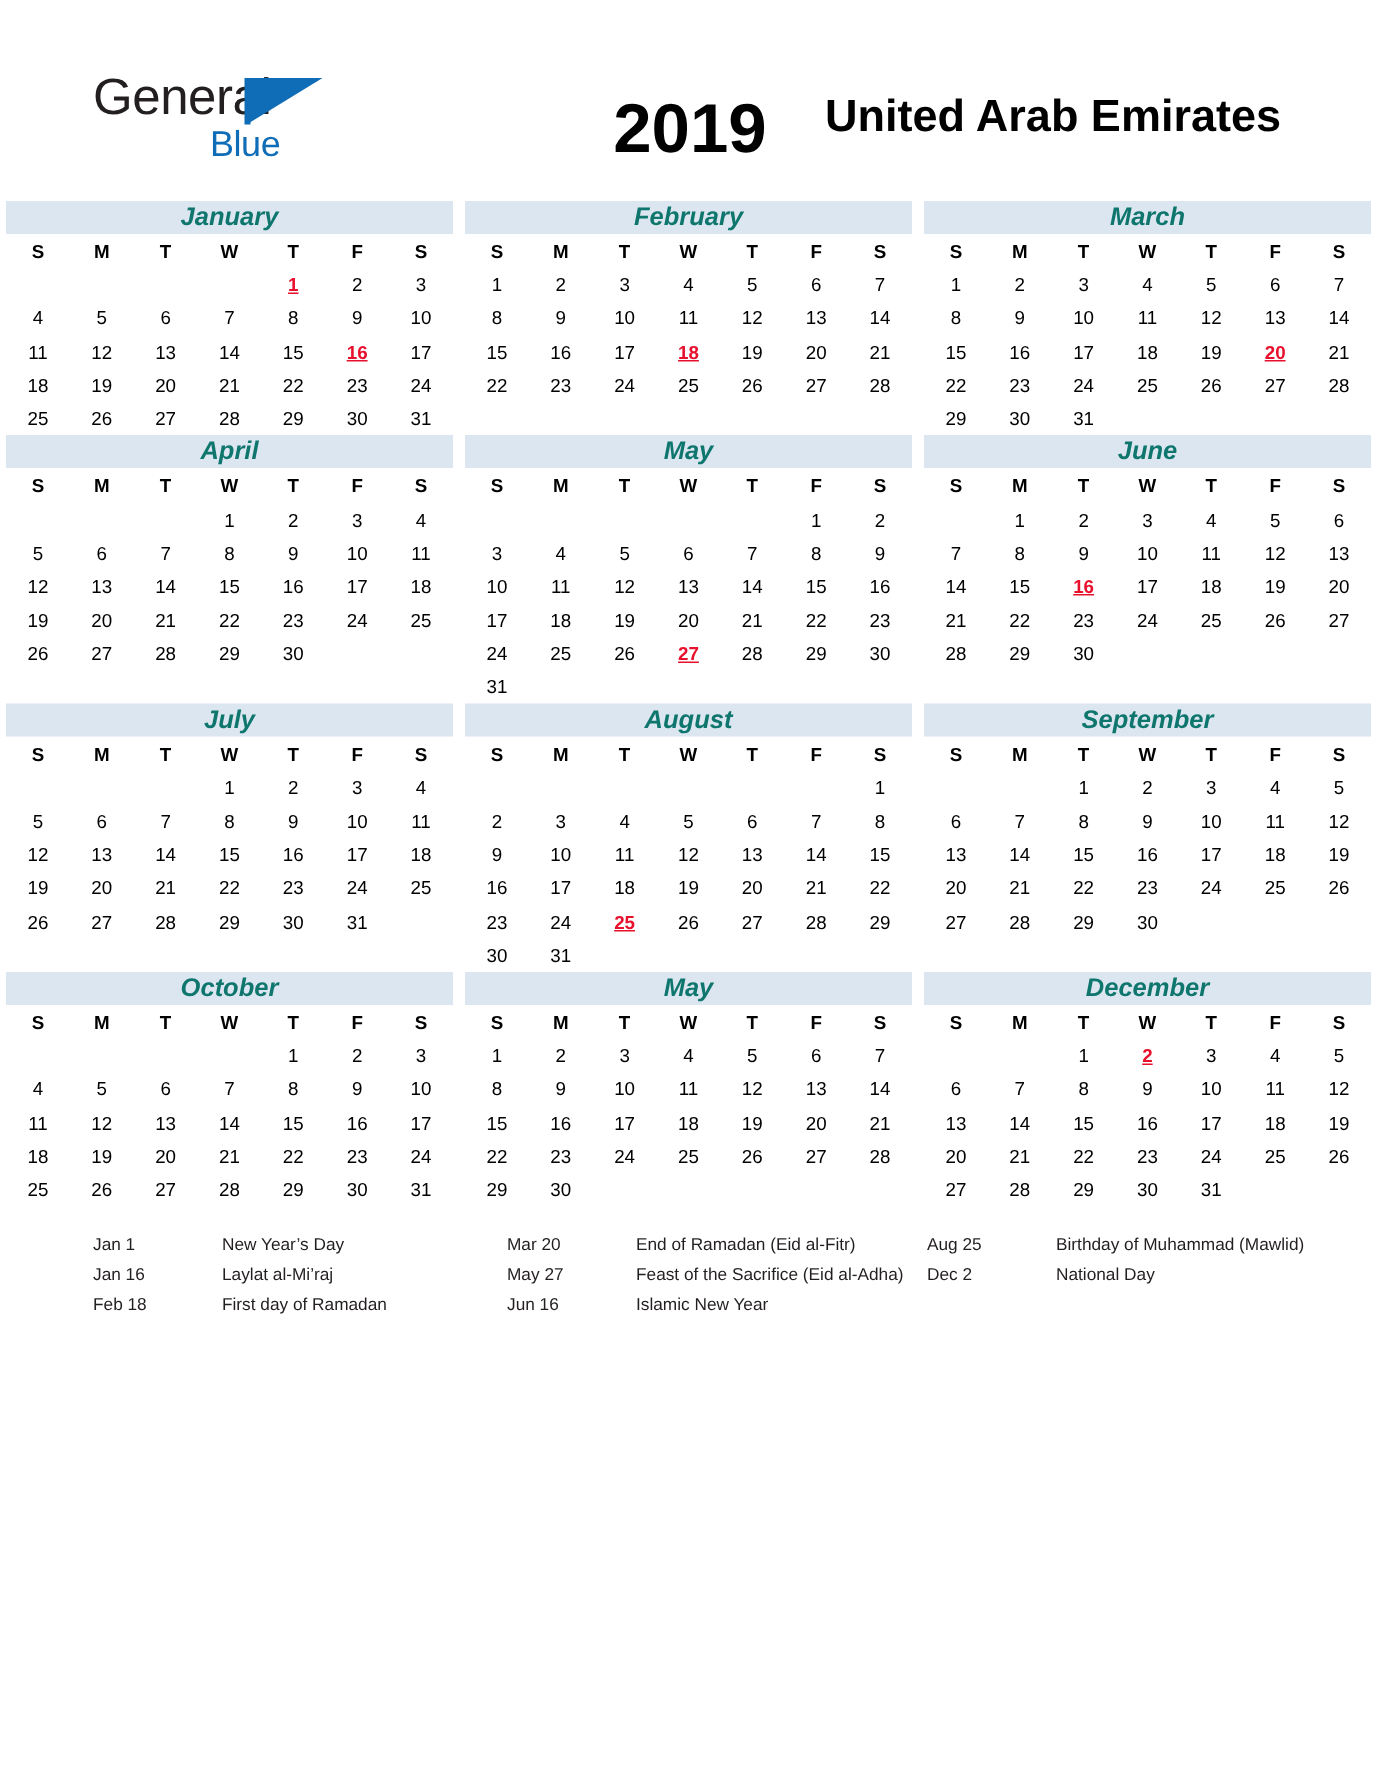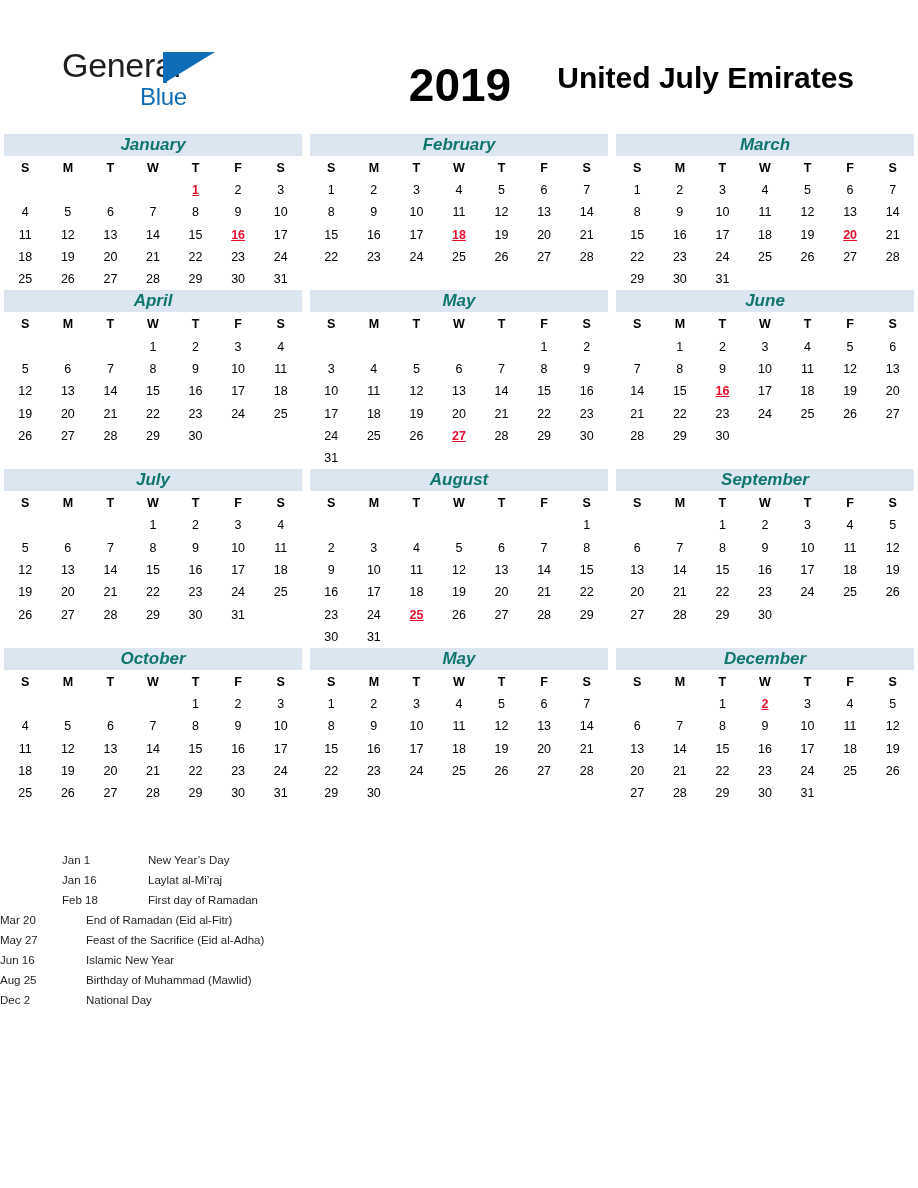--- a/index.html
+++ b/index.html
@@ -132,24 +132,23 @@
   table.mtable td.hol {
     color: #e8112d;
     font-weight: bold;
     text-decoration: underline;
   }
   table.mtable td.empty { color: transparent; }
 
   
   #legend {
     position: absolute;
-    left: 0; top: 850px;
+    left: 0; top: 820px;
     width: 918px;
     display: flex;
-    flex-direction: column;
   }
   .legend-col {
     width: 276px;
   }
   .legend-col.c1 { margin-left: 62px; }
   .legend-col.c2 { margin-left: 0px; width: 280px; }
   .legend-col.c3 { margin-left: 0px; width: 300px; }
   .legend-row {
     display: flex;
     height: 20px;
@@ -175,21 +174,21 @@
   <div id="header">
 
     <div id="logo">
       <span id="logo-general">General</span>
       <span id="logo-bar"></span>
       <span id="logo-triangle"></span>
       <span id="logo-blue">Blue</span>
     </div>
 
     <div id="year-title">2019</div>
-    <div id="country-title">United July Emirates</div>
+    <div id="country-title">United Arab Emirates</div>
 
   </div>
 
   <div id="calendar">
       <div class="cal-row">
         <div class="month">
           <div class="month-inner">
             <div class="month-title">January</div>
             <table class="mtable">
               <thead>

